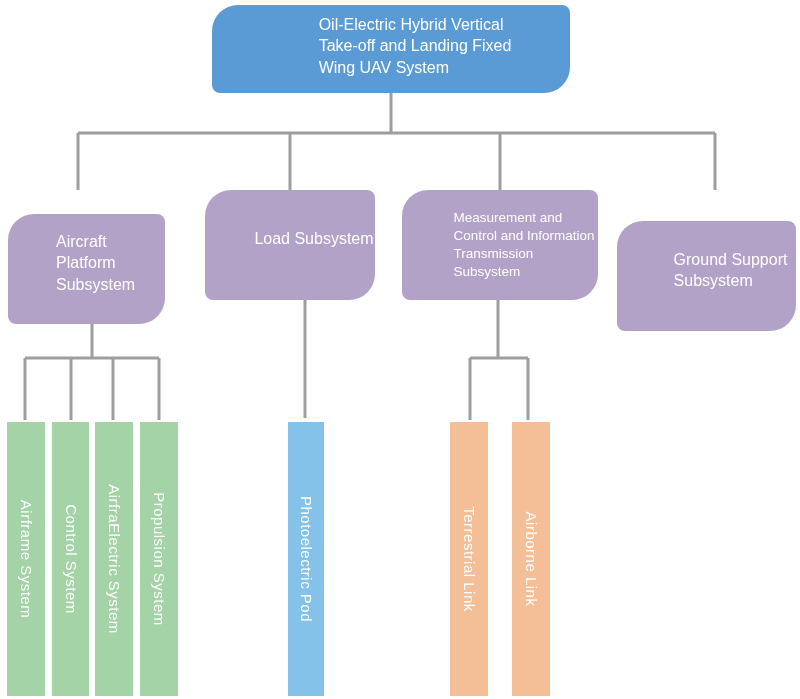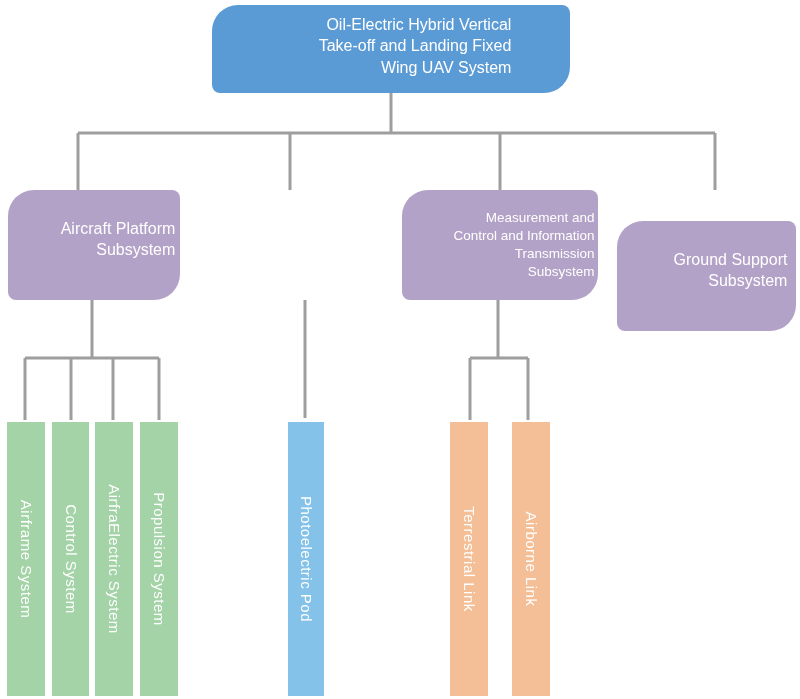--- a/index.html
+++ b/index.html
@@ -18,21 +18,21 @@
   #connectors {
     position: absolute;
     top: 0; left: 0;
     width: 800px; height: 699px;
   }
   .box {
     position: absolute;
     display: flex;
     align-items: center;
     justify-content: center;
-    text-align: right;
+    text-align: left;
     color: #ffffff;
     box-sizing: border-box;
     padding-left: 48px;
   }
   .box-label {
     white-space: pre-line;
     line-height: 1.32;
   }
   
   .leaf {
@@ -45,21 +45,21 @@
     font-size: 16px;
     padding-bottom: 6px;
   }
   .sub-box {
     top: 190px;
     height: 110px;
     background: #B3A2C7;
     font-size: 16px;
     padding-bottom: 12px;
   }
-  #sub-aircraft { left: 8px;   width: 172px; }
+  #sub-aircraft { left: 8px;   width: 157px; margin-top: 24px; }
   #sub-load     { left: 205px; width: 170px; }
   #sub-mcit     { left: 402px; width: 196px; font-size: 13.5px; padding-bottom: 0; }
   #sub-ground   { left: 617px; width: 179px; margin-top: 31px; }
 
   .bar {
     position: absolute;
     top: 422px;
     height: 274px;
     color: #ffffff;
   }
@@ -103,20 +103,23 @@
     <span class="box-label">Oil-Electric Hybrid Vertical
 Take-off and Landing Fixed
 Wing UAV System</span>
   </div>
 
   <div class="box leaf sub-box" id="sub-aircraft">
     <span class="box-label">Aircraft Platform
 Subsystem</span>
   </div>
 
+  <div class="box leaf sub-box" id="sub-load">
+    <span class="box-label">Load Subsystem</span>
+  </div>
 
   <div class="box leaf sub-box" id="sub-mcit">
     <span class="box-label">Measurement and
 Control and Information
 Transmission
 Subsystem</span>
   </div>
 
   <div class="box leaf sub-box" id="sub-ground">
     <span class="box-label">Ground Support

